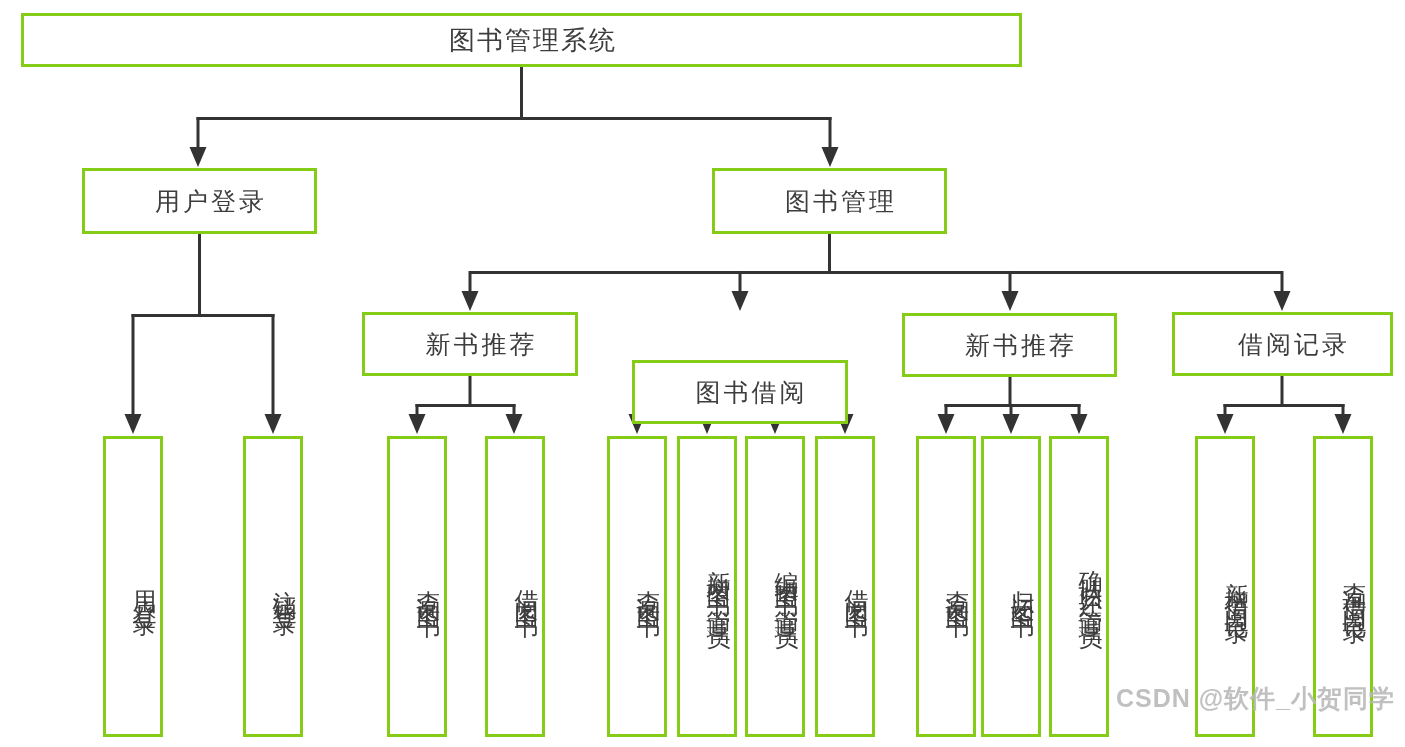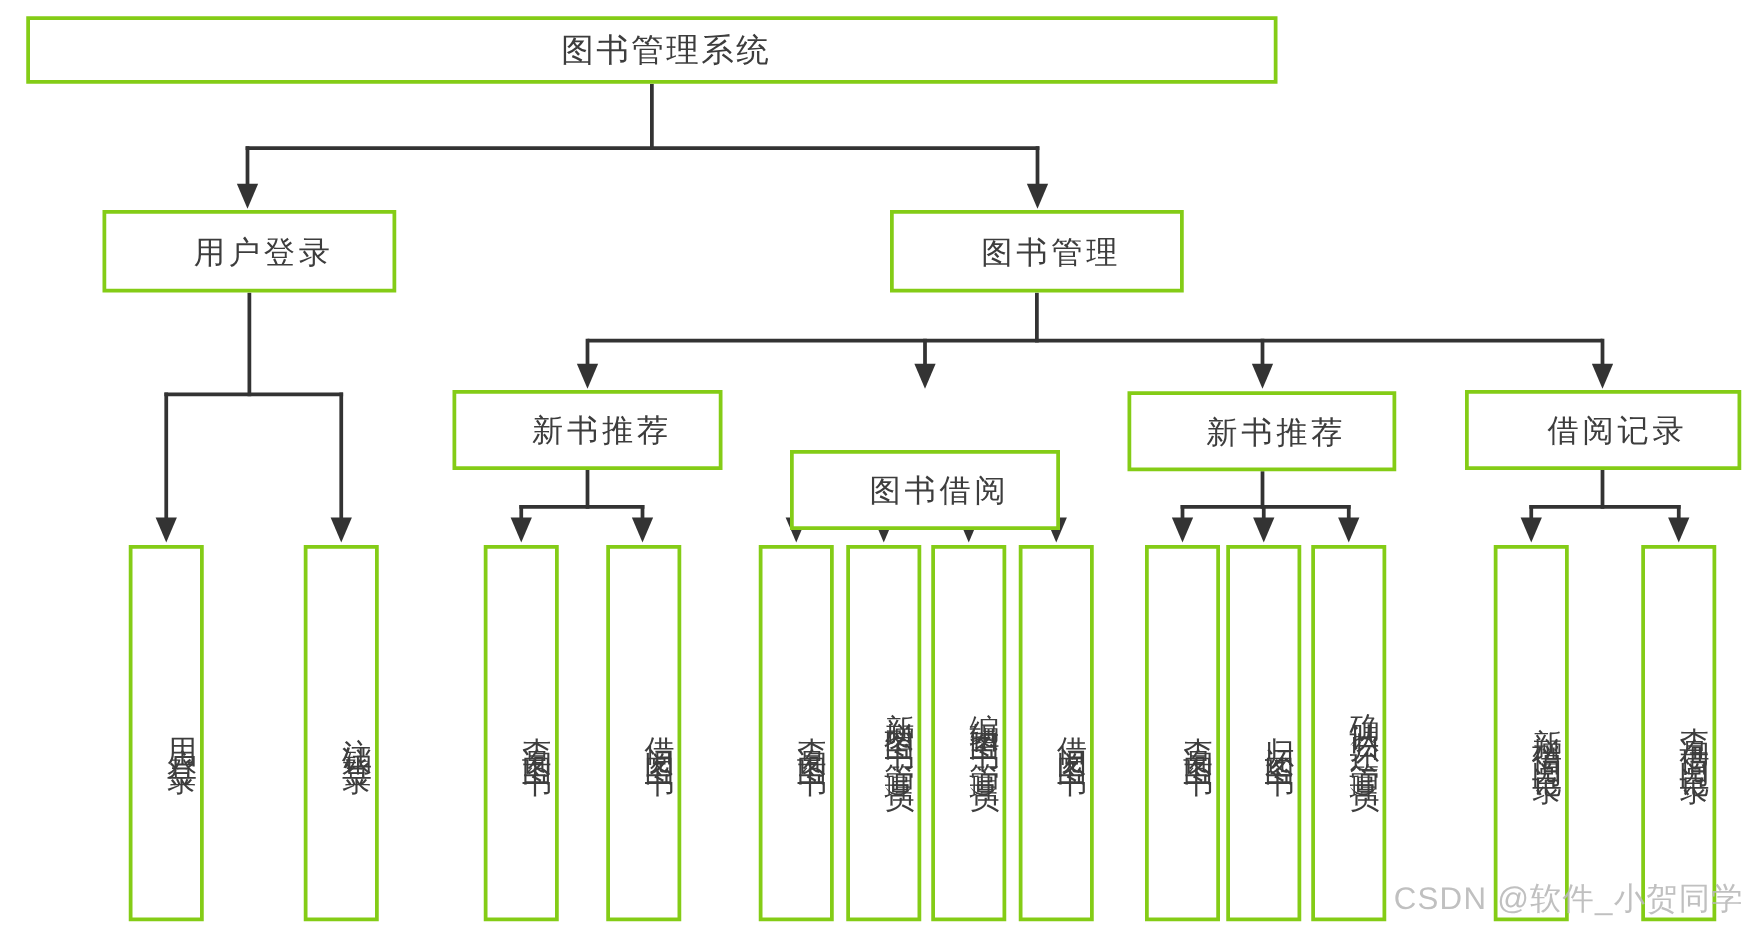--- a/index.html
+++ b/index.html
@@ -38,26 +38,27 @@
     font-size: 24px;
     letter-spacing: 8px;
     width: 60px;
     height: 301px;
     top: 436px;
     line-height: 1;
   }
   .watermark {
     position: absolute;
     right: 10px;
-    top: 702px;
+    top: 682px;
     z-index: 3;
     font-size: 25px;
     letter-spacing: 1px;
     color: #bababa;
     opacity: 0.9;
+    font-weight: bold;
   }
 </style>
 </head>
 <body>
 
 <div class="canvas">
 
   <svg class="connector-layer" width="1405" height="747" viewBox="0 0 1405 747" xmlns="http://www.w3.org/2000/svg">
     <g stroke="#333333" stroke-width="3" fill="none">
 

